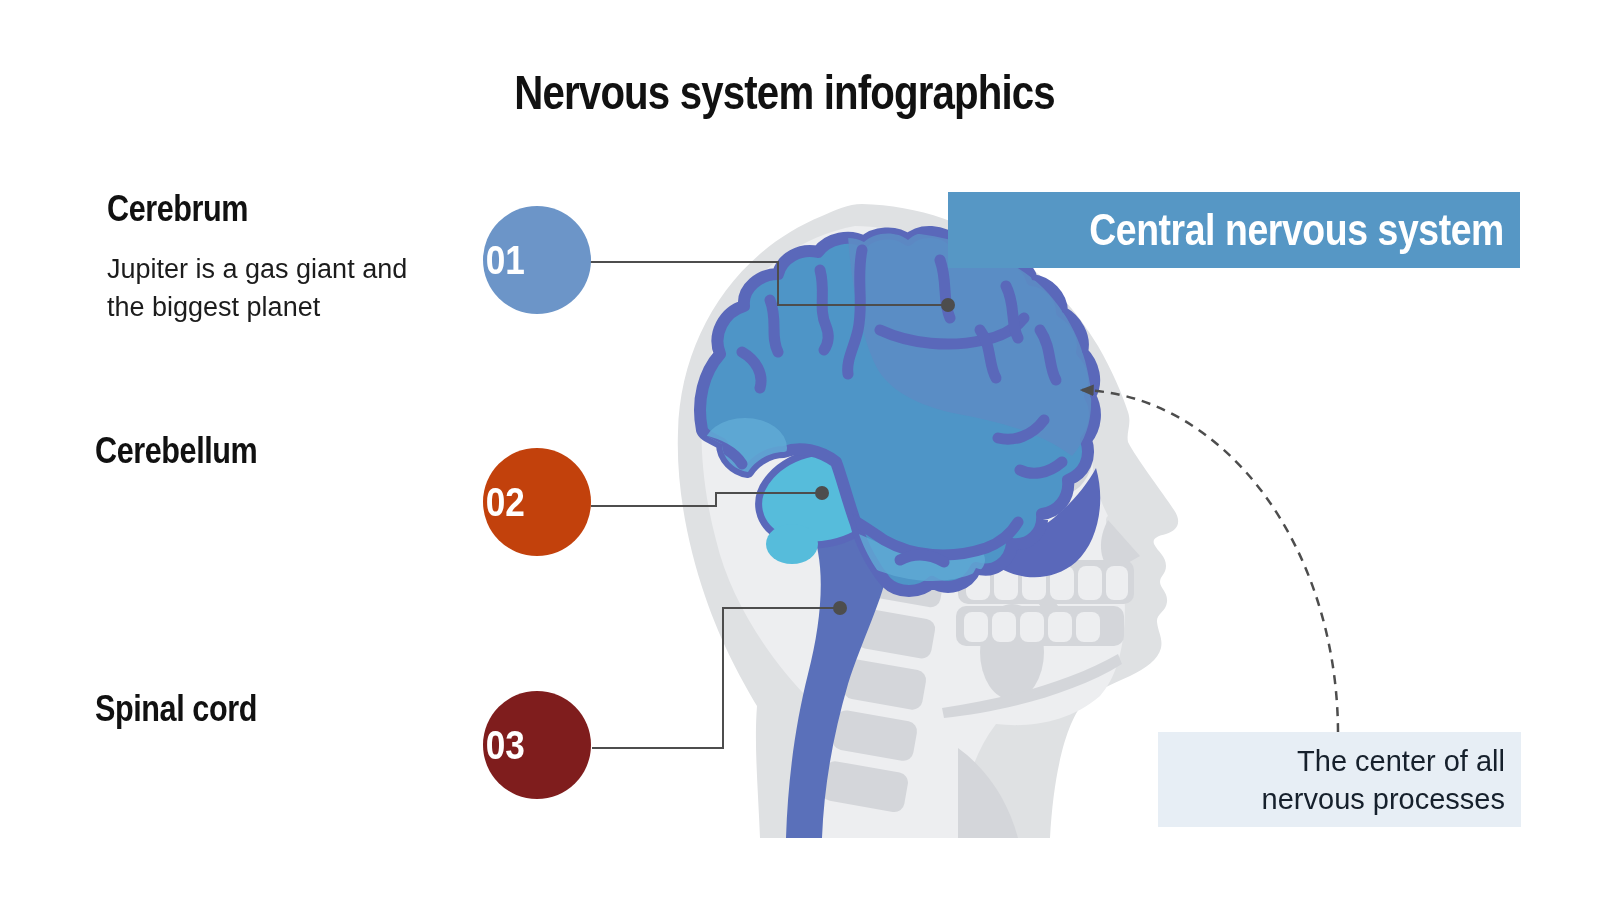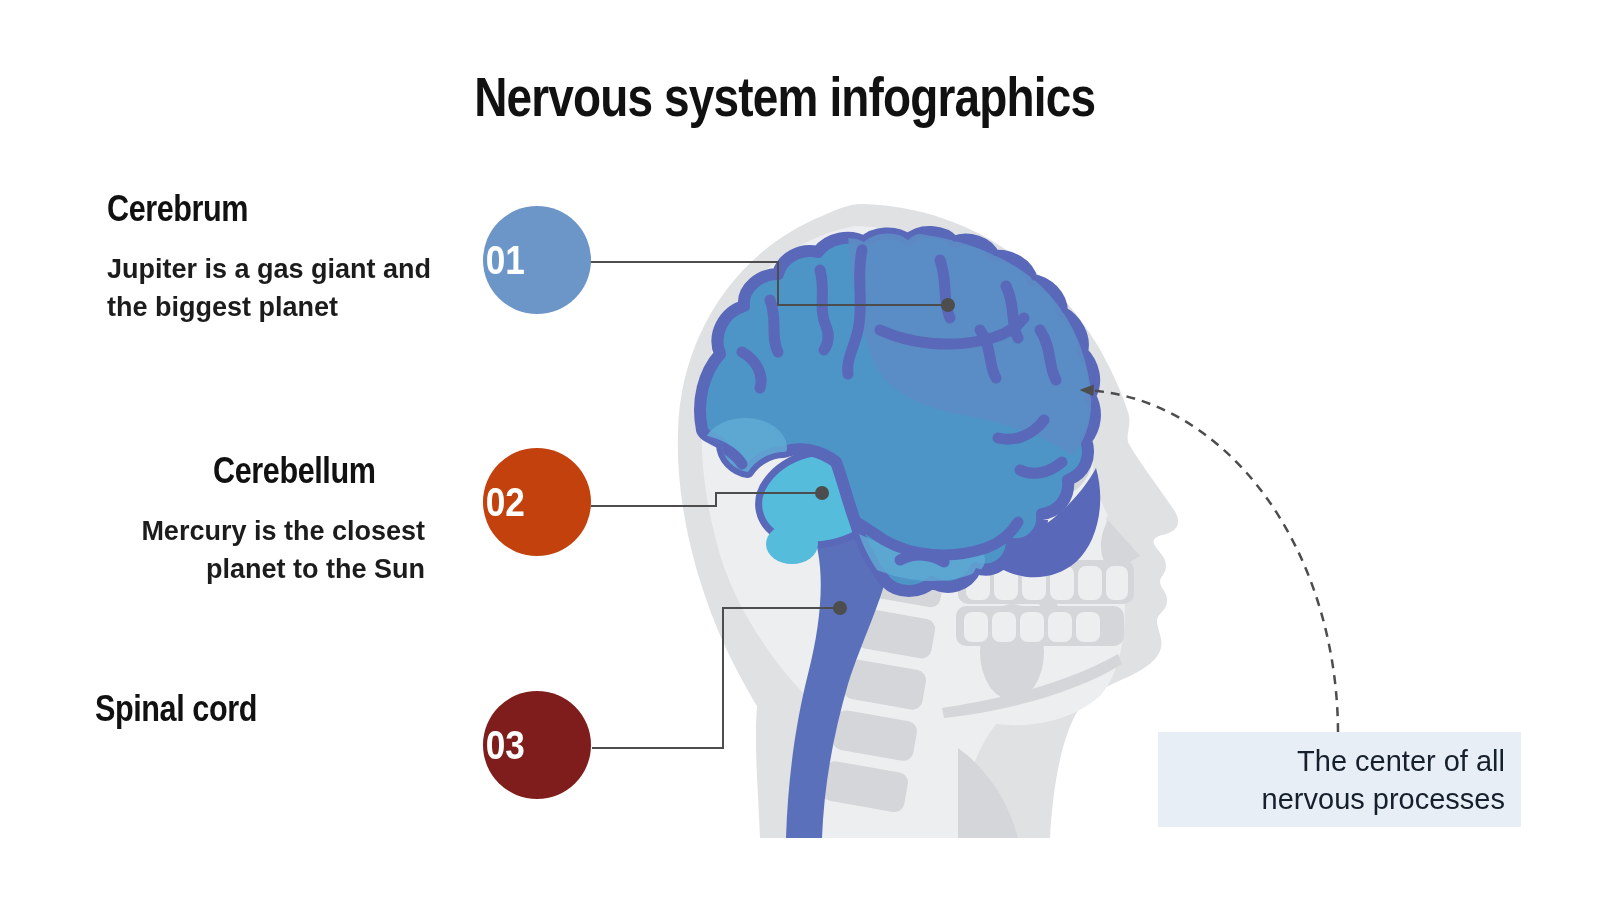--- a/index.html
+++ b/index.html
@@ -1,28 +1,28 @@
 <!DOCTYPE html>
 <html><head>
 <meta charset="utf-8">
 <style>
   html,body{margin:0;padding:0;background:#fff;}
   .canvas{position:relative;width:1600px;height:900px;background:#ffffff;overflow:hidden;
           font-family:"Liberation Sans","DejaVu Sans",sans-serif;color:#111;}
   svg.art{position:absolute;left:0;top:0;z-index:1;}
 
   .title{position:absolute;left:0;top:64px;width:1570px;margin:0;text-align:center;z-index:3;
-         font-size:56px;font-weight:bold;letter-spacing:-1px;color:#111;}
+         font-size:49px;font-weight:bold;letter-spacing:-1px;color:#111;}
   .title span{display:inline-block;transform:scaleX(.82);transform-origin:center;white-space:nowrap;}
 
   .label{position:absolute;left:95px;width:330px;z-index:3;}
   .label h2{margin:0;font-size:36px;font-weight:bold;letter-spacing:-.5px;color:#111;
             transform:scaleX(.85);transform-origin:left;white-space:nowrap;}
-  .label p{margin:20px 0 0 0;font-size:27px;line-height:38px;color:#1c1c1c;font-weight:bold;}
-  .s1{top:188px;margin-left:12px;} .s2{top:450px;text-align:right;} .s3{top:688px;}
+  .label p{margin:20px 0 0 0;font-size:27px;line-height:38px;color:#1c1c1c;}
+  .s1{top:188px;margin-left:12px;} .s2{top:430px;} .s3{top:688px;}
 
   .num{position:absolute;width:108px;height:108px;border-radius:50%;z-index:3;
        display:flex;align-items:center;justify-content:flex-start;}
   .num span{color:#fff;font-size:40px;font-weight:bold;display:inline-block;
             transform:scaleX(.88);transform-origin:center;}
   .n1{left:483px;top:206px;background:#6c95c8;}
   .n2{left:483px;top:448px;background:#c2410c;}
   .n3{left:483px;top:691px;background:#7f1d1d;}
 
   .banner{position:absolute;left:948px;top:192px;width:572px;height:76px;background:#5697c5;z-index:3;
@@ -165,35 +165,37 @@
     <span>Nervous system infographics</span>
   </h1>
 
   <section class="label s1">
     <h2>Cerebrum</h2>
     <p>Jupiter is a gas giant and the biggest planet</p>
   </section>
 
   <section class="label s2">
     <h2>Cerebellum</h2>
-    <p>Mercury is the closest planet to the Sun</p>
   </section>
 
   <section class="label s3">
     <h2>Spinal cord</h2>
   </section>
 
   <div class="num n1">
     <span>01</span>
   </div>
   <div class="num n2">
     <span>02</span>
   </div>
   <div class="num n3">
     <span>03</span>
   </div>
 
+  <div class="banner">
+    <span>Central nervous system</span>
+  </div>
 
   <div class="callout">
     <span>The center of all nervous processes</span>
   </div>
 
 </div>
 
 </body></html>

